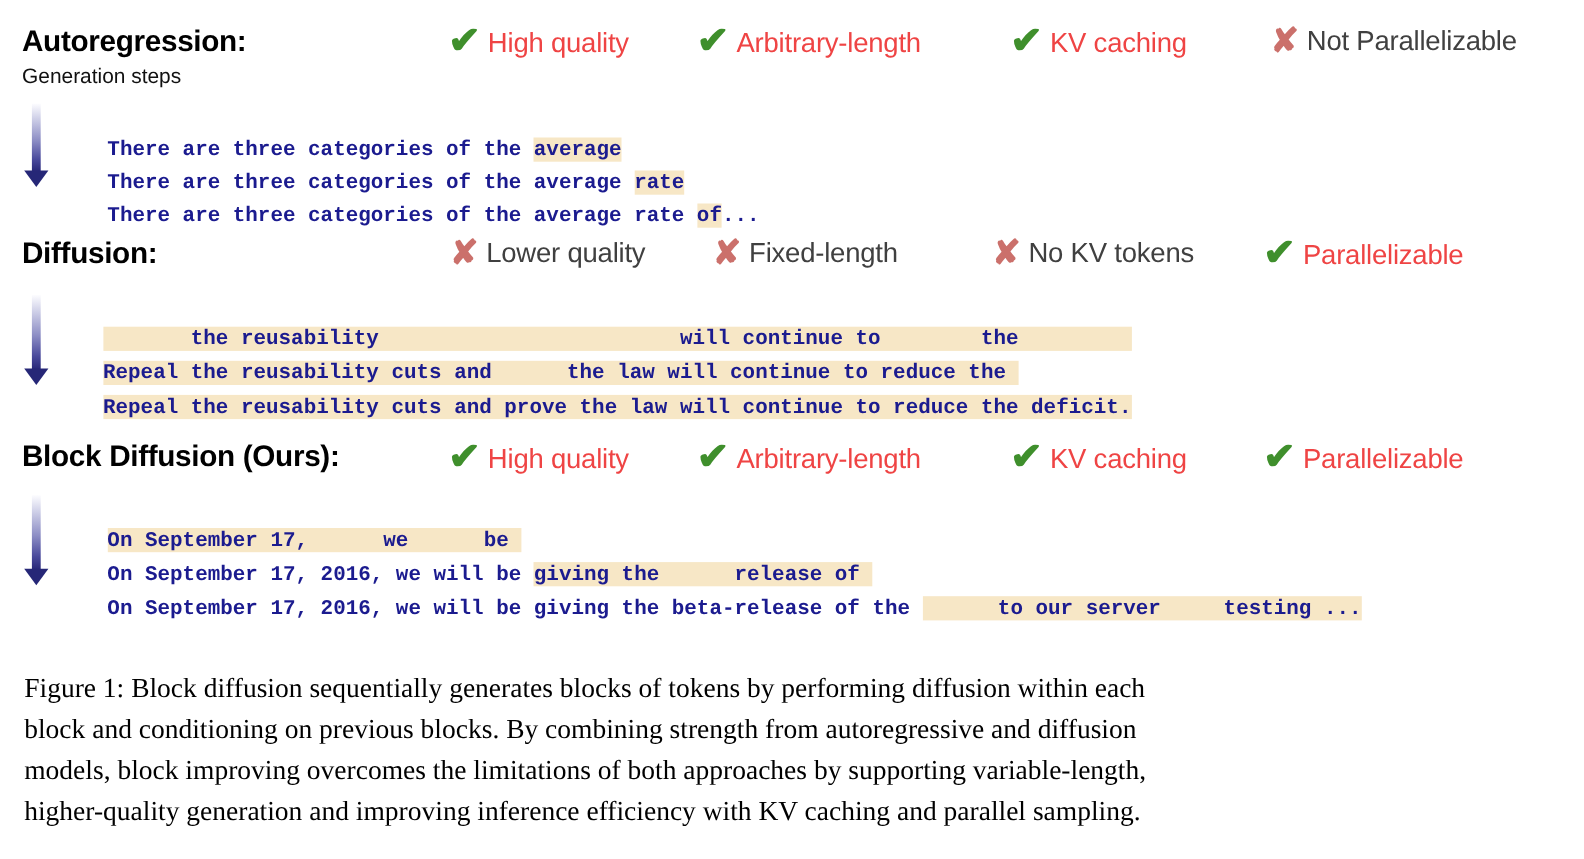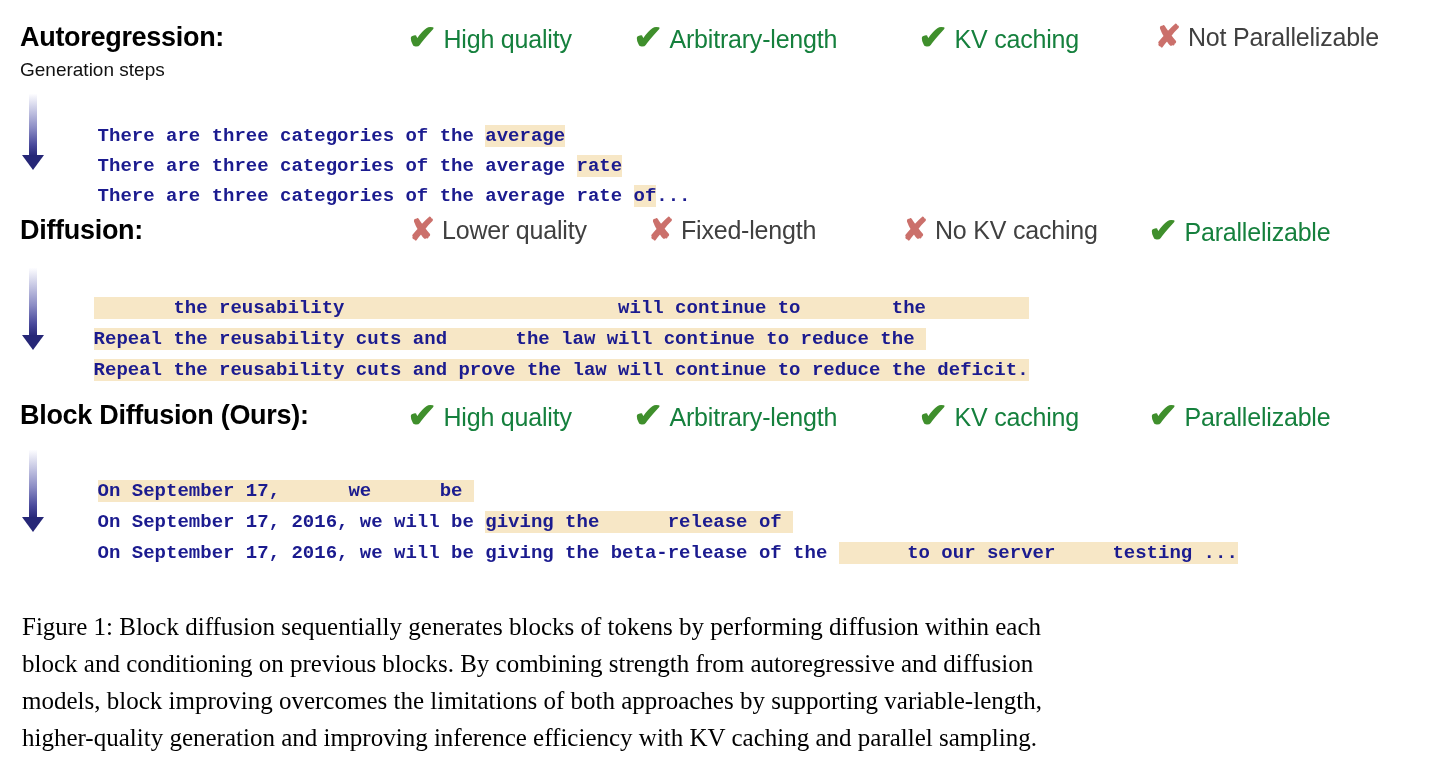--- a/index.html
+++ b/index.html
@@ -40,21 +40,21 @@
     display:inline-block;
     margin-right:7px;
     line-height:1;
   }
   .badge.good .mark{
     color:#3f8f2c;
     font-size:34px;
     font-weight:bold;
     transform:translateY(-2px) scaleX(1.05);
   }
-  .badge.good .lbl{color:#15803d;}
+  .badge.good .lbl{color:#ef4444;}
   .badge.bad .mark{
     color:#cb706b;
     font-size:31px;
     font-weight:bold;
     transform:translateY(-1px);
   }
   .badge.bad .lbl{color:#404040;}
   .badge .lbl{letter-spacing:-0.2px;}
 
   
@@ -148,21 +148,21 @@
     <div class="badge bad" style="left:409px;">
       <span class="mark">✘</span>
       <span class="lbl">Lower quality</span>
     </div>
     <div class="badge bad" style="left:648px;">
       <span class="mark">✘</span>
       <span class="lbl">Fixed-length</span>
     </div>
     <div class="badge bad" style="left:902px;">
       <span class="mark">✘</span>
-      <span class="lbl">No KV caching</span>
+      <span class="lbl">No KV tokens</span>
     </div>
     <div class="badge good" style="left:1149px;">
       <span class="mark">✔</span>
       <span class="lbl">Parallelizable</span>
     </div>
   </div>
 
   <div class="arrow" style="left:22px;top:268px;height:82px;">
     <div class="shaft" style="height:68px;"></div>
     <div class="head" style="top:67px;"></div>

